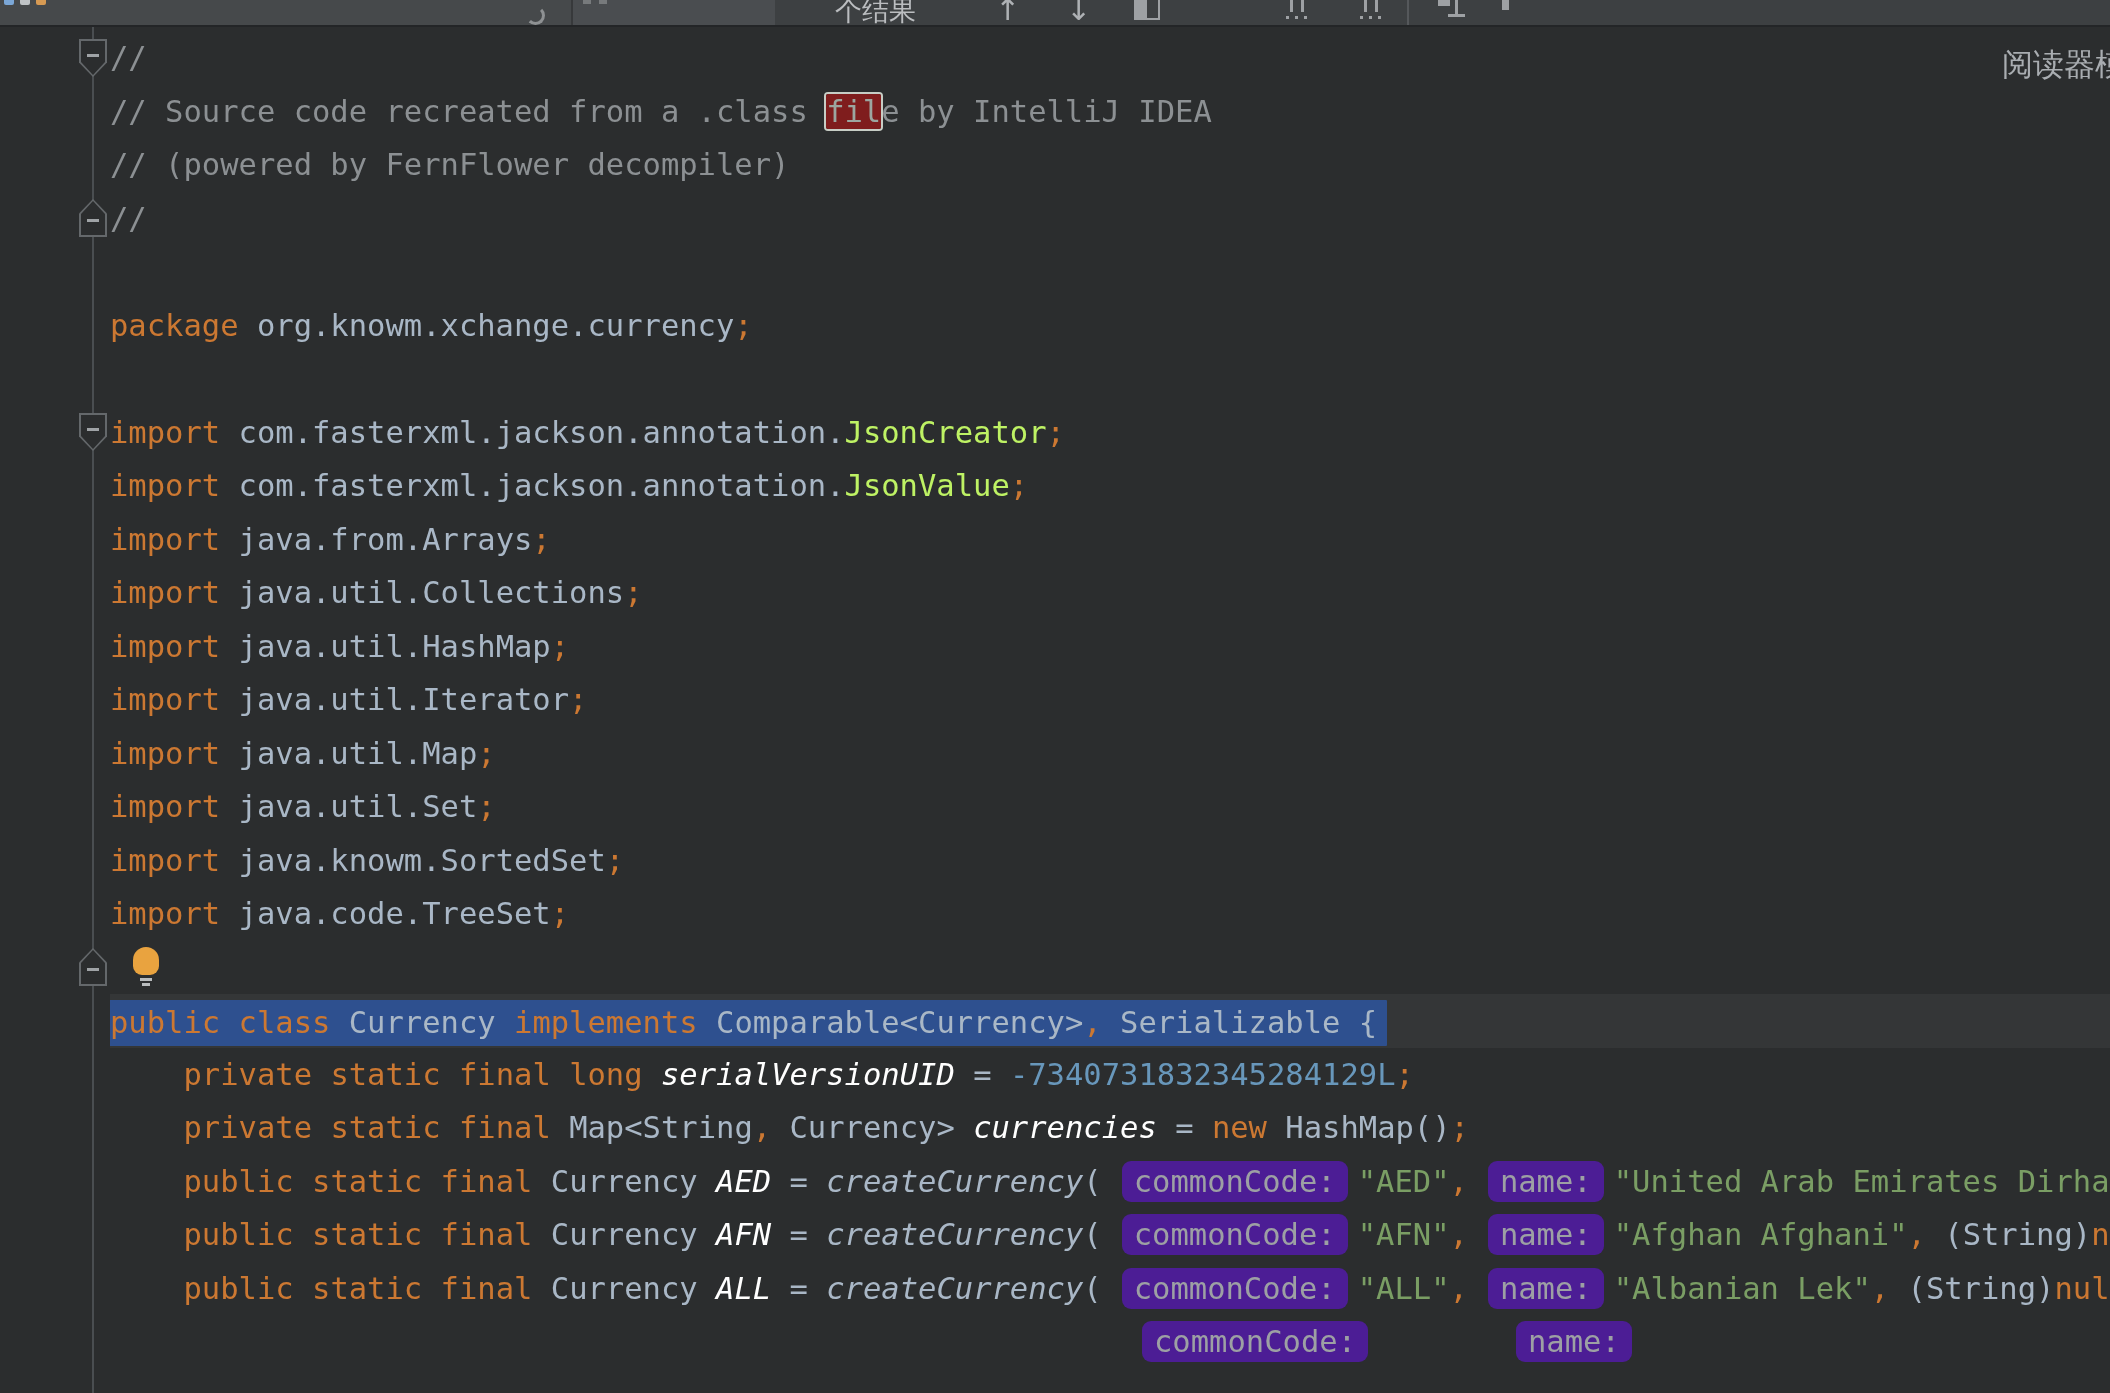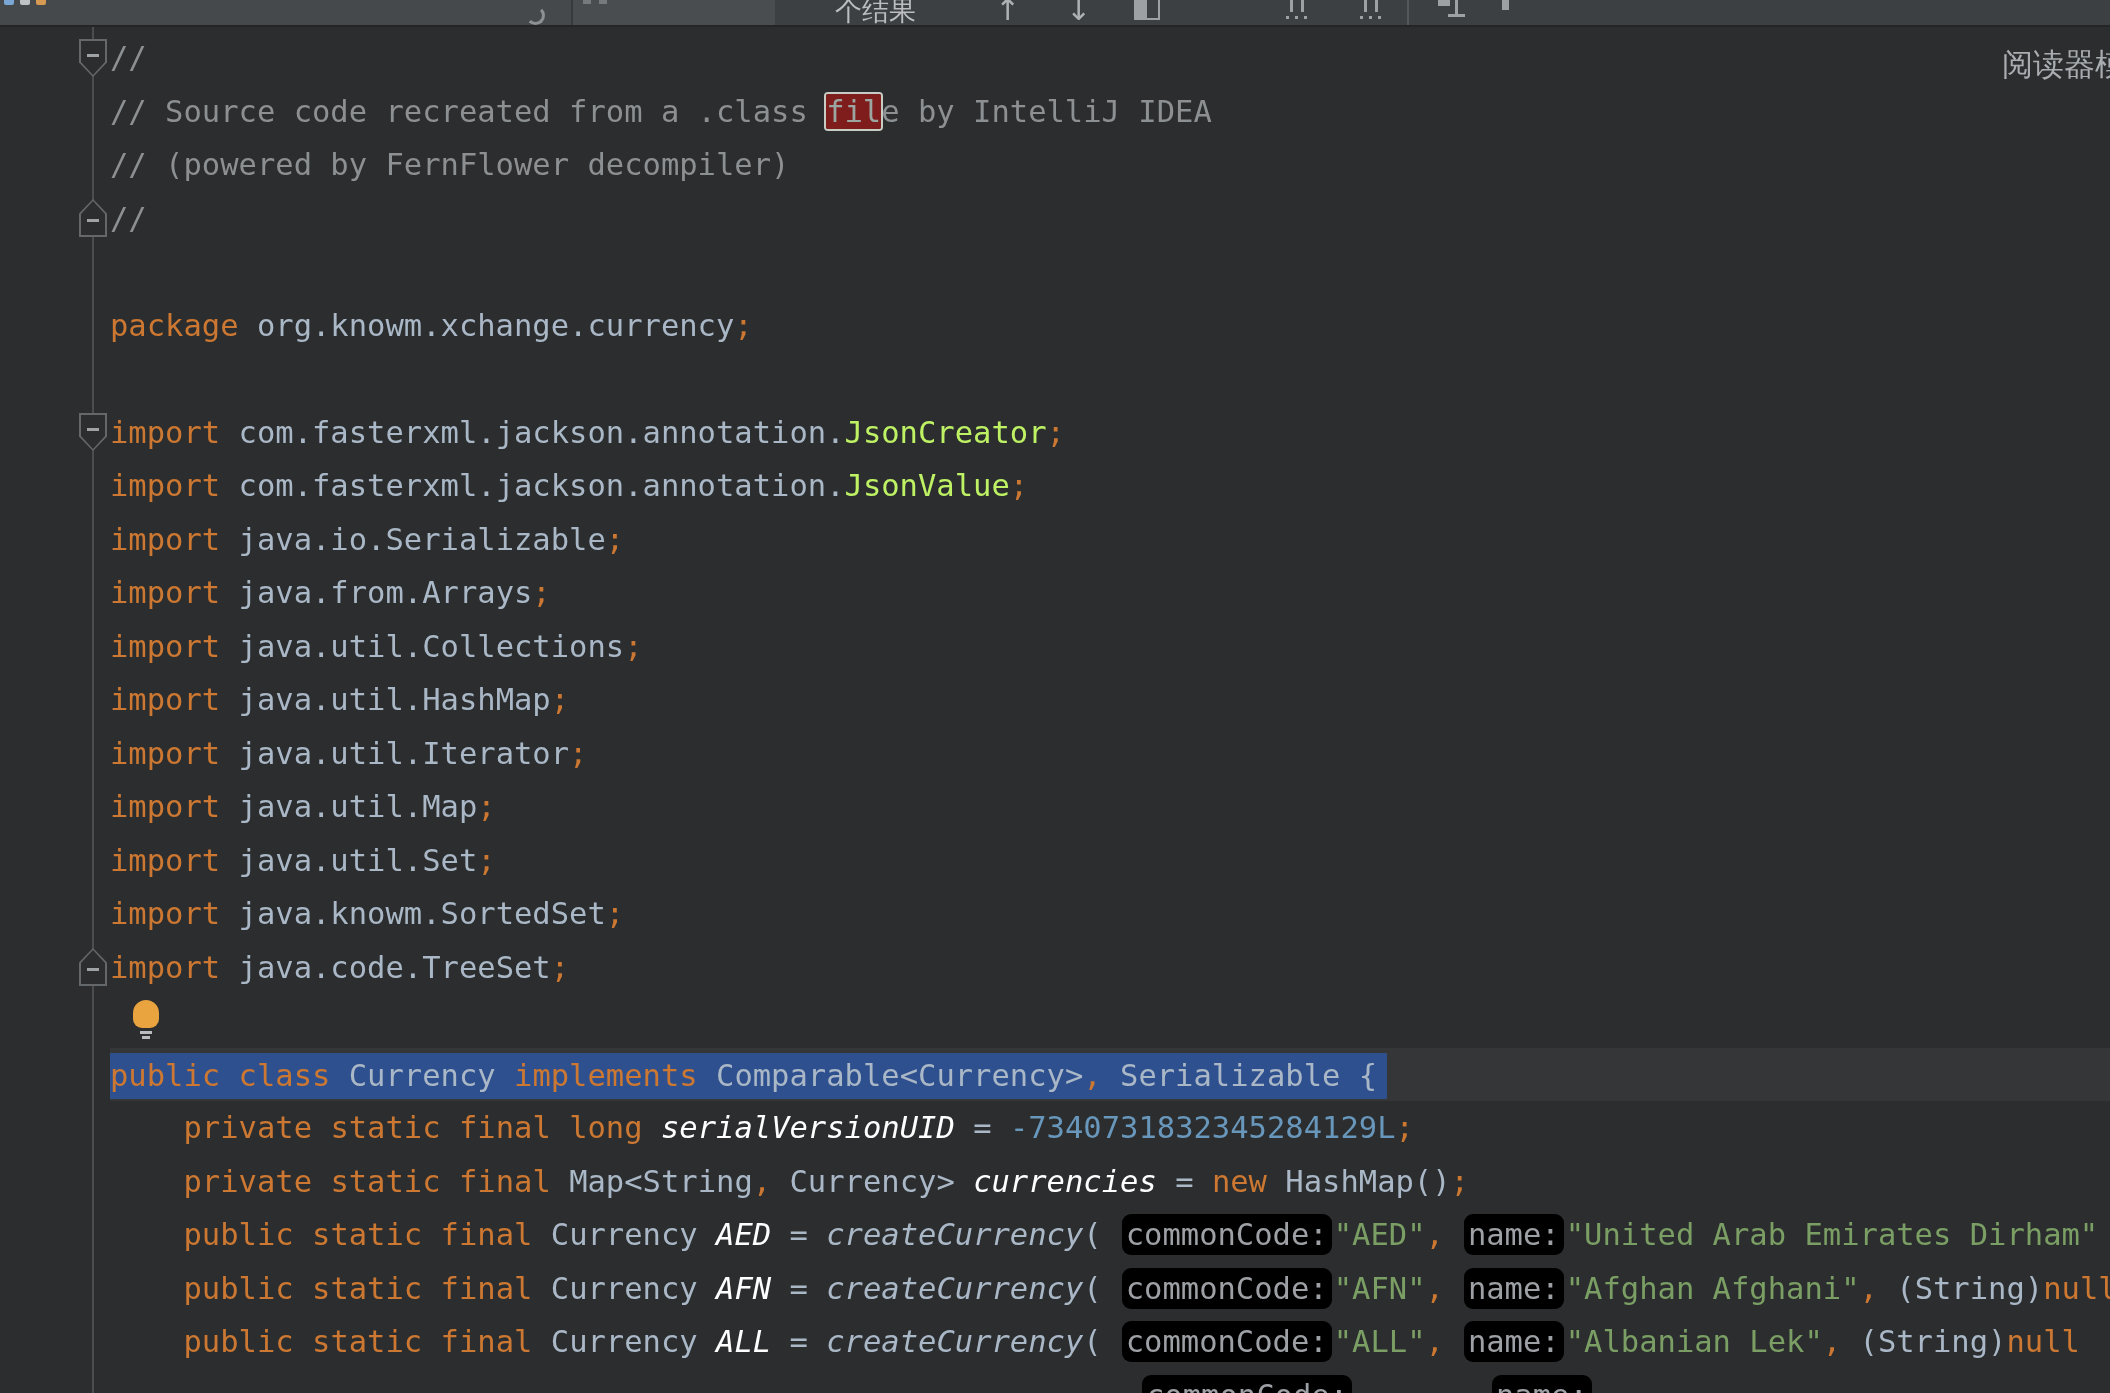--- a/index.html
+++ b/index.html
@@ -57,22 +57,22 @@
   .c{color:#8C9093;}
   .k{color:#CC7832;}
   .d{color:#A9B7C6;}
   .s{color:#7A9E64;}
   .n{color:#6897BB;margin-top:35px;}
   .a{color:#bef264;}
   .o{color:#CC7832;}
   .f{color:#ffffff;font-style:italic;}
   .m{color:#A9B7C6;font-style:italic;}
   .hit{background:#7f1d1d;box-shadow:0 0 0 2px #C7CDC5;border-radius:2px;color:#9CA6A0;}
-  .chip{display:inline-block;background:#000000;color:#9DA0A4;border-radius:9px;
-    padding:3px 4px;margin:0 2px 0 20px;line-height:normal;vertical-align:baseline;}
+  .chip{display:inline-block;background:#4c1d95;color:#9DA0A4;border-radius:9px;
+    padding:3px 12px;margin:0 10px 0 20px;line-height:normal;vertical-align:baseline;}
   .g1{display:inline-block;width:1012px;}
   .g2{display:inline-block;width:118px;}
   .sel{display:inline-block;background:#2E508F;line-height:46px;vertical-align:middle;
     padding:0 10px 0 2px;margin-left:-2px;border-radius:1px;}
 
   .bulb{display:inline-block;position:relative;margin-left:21px;width:30px;height:44px;top:4px;cursor:pointer;}
   .bulb .head{position:absolute;left:2px;top:2px;width:26px;height:28px;background:#E9A33F;
     border-radius:13px 13px 9px 9px;}
   .bulb .base1{position:absolute;left:9px;top:33px;width:12px;height:3px;background:#B9BCBE;}
   .bulb .base2{position:absolute;left:11px;top:38px;width:8px;height:3px;background:#B9BCBE;}
@@ -147,21 +147,20 @@
   <div id="code">
       <div class="line"><span class="c">//</span></div>
       <div class="line"><span class="c">// Source code recreated from a .class </span><span class="hit">fil</span><span class="c">e by IntelliJ IDEA</span></div>
       <div class="line"><span class="c">// (powered by FernFlower decompiler)</span></div>
       <div class="line"><span class="c">//</span></div>
       <div class="line"></div>
       <div class="line"><span class="k">package</span><span class="d"> org.knowm.xchange.currency</span><span class="o">;</span></div>
       <div class="line"></div>
       <div class="line"><span class="k">import</span><span class="d"> com.fasterxml.jackson.annotation.</span><span class="a">JsonCreator</span><span class="o">;</span></div>
       <div class="line"><span class="k">import</span><span class="d"> com.fasterxml.jackson.annotation.</span><span class="a">JsonValue</span><span class="o">;</span></div>
-      <div class="line"><span class="k">import</span><span class="d"> java.io.Serializable</span><span class="o">;</span></div>
       <div class="line"><span class="k">import</span><span class="d"> java.from.Arrays</span><span class="o">;</span></div>
       <div class="line"><span class="k">import</span><span class="d"> java.util.Collections</span><span class="o">;</span></div>
       <div class="line"><span class="k">import</span><span class="d"> java.util.HashMap</span><span class="o">;</span></div>
       <div class="line"><span class="k">import</span><span class="d"> java.util.Iterator</span><span class="o">;</span></div>
       <div class="line"><span class="k">import</span><span class="d"> java.util.Map</span><span class="o">;</span></div>
       <div class="line"><span class="k">import</span><span class="d"> java.util.Set</span><span class="o">;</span></div>
       <div class="line"><span class="k">import</span><span class="d"> java.knowm.SortedSet</span><span class="o">;</span></div>
       <div class="line"><span class="k">import</span><span class="d"> java.code.TreeSet</span><span class="o">;</span></div>
       <div class="line"><span class="bulb"><span class="head"></span><span class="base1"></span><span class="base2"></span></span></div>
       <div class="line current"><span class="sel"><span class="k">public</span><span class="d"> </span><span class="k">class</span><span class="d"> Currency </span><span class="k">implements</span><span class="d"> Comparable&lt;Currency&gt;</span><span class="o">,</span><span class="d"> Serializable {</span></span></div>

